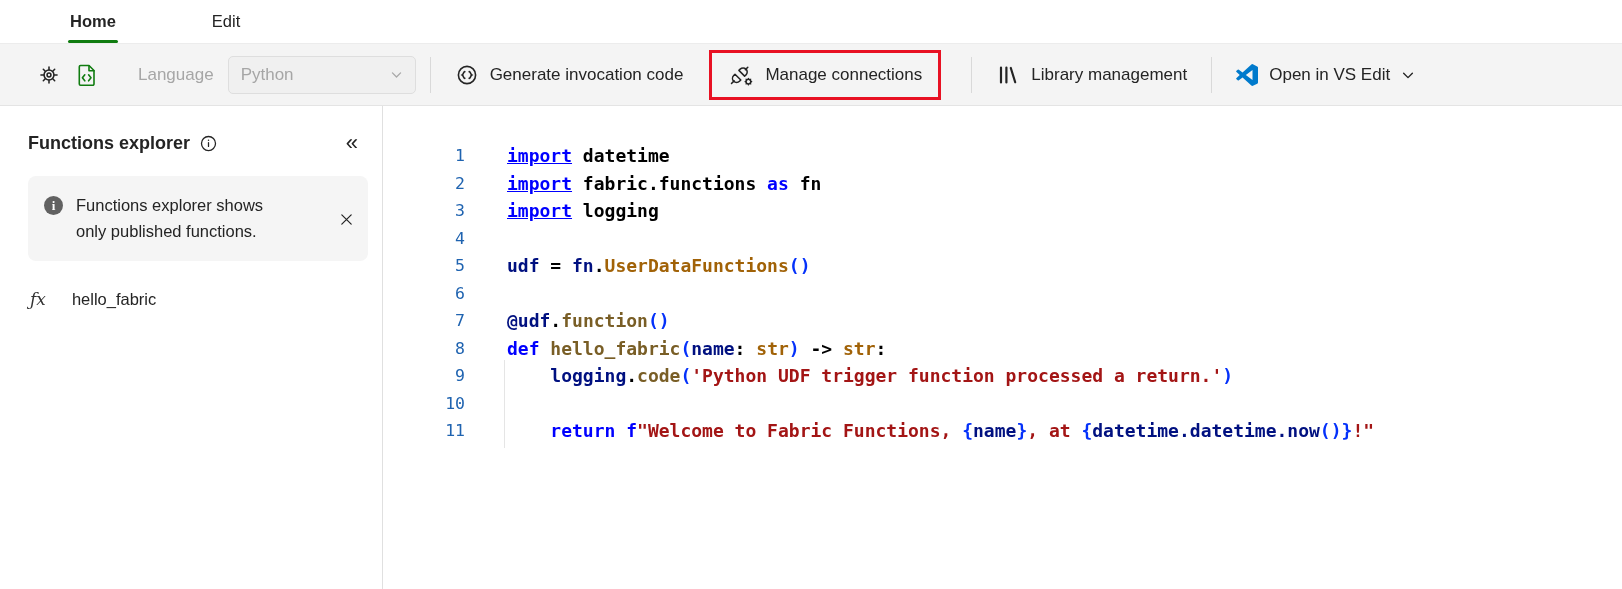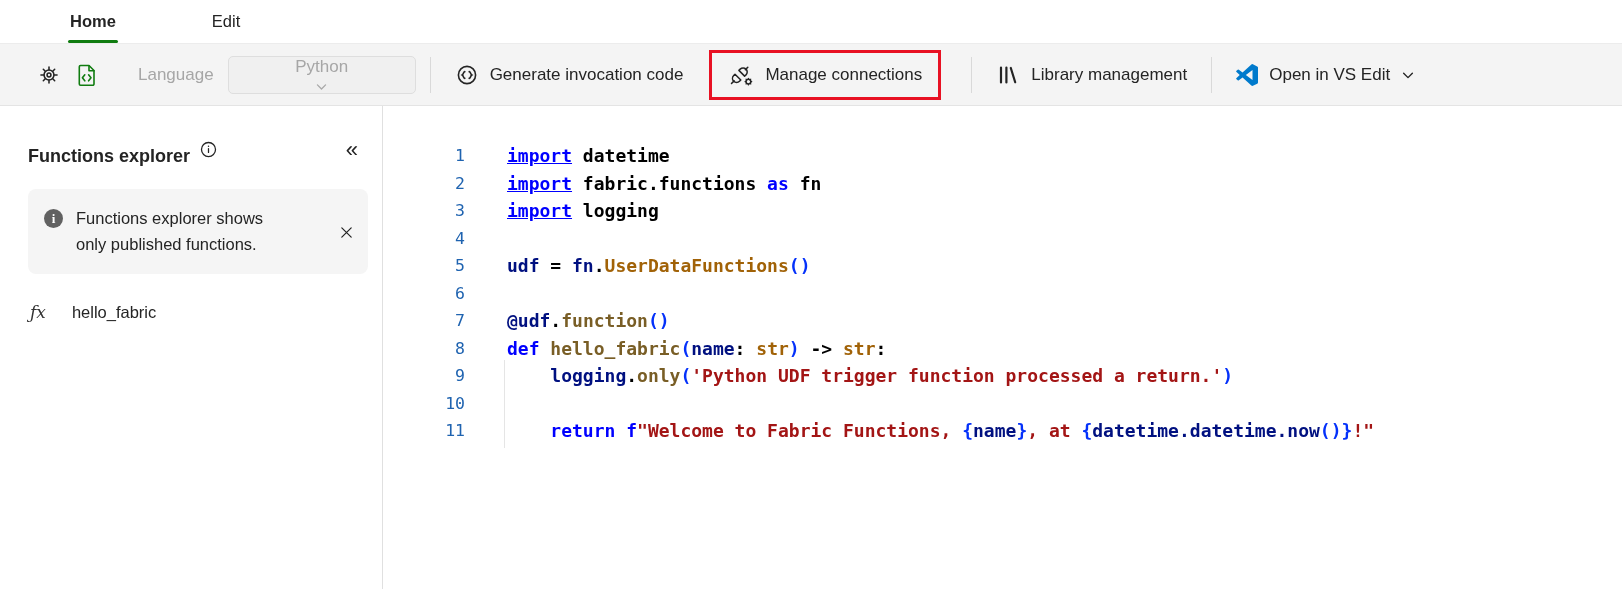--- a/index.html
+++ b/index.html
@@ -87,21 +87,20 @@
     background: #f0f0f0;
     border: 1px solid #dedede;
     border-radius: 5px;
     display: flex;
     align-items: center;
     justify-content: space-between;
     padding: 0 12px;
     color: #a6a6a6;
     font-size: 17px;
     cursor: default;
-    flex-direction: column;
   }
   .annotation-box {
     border: 3px solid #e81123;
     margin: 0 16px;
     padding: 2px 6px;
     display: flex;
     align-items: center;
   }
   .icon { display: inline-flex; align-items: center; justify-content: center; flex: none; }
 
@@ -109,21 +108,21 @@
   .main { flex: 1; display: flex; min-height: 0; }
 
   
   .sidebar {
     width: 383px;
     flex: none;
     border-right: 1px solid #e0e0e0;
     padding: 26px 16px 0 28px;
   }
   .sb-header { display: flex; align-items: center; }
-  .sb-title { font-size: 18px; font-weight: 700; margin-top: 14px; }
+  .sb-title { font-size: 18px; font-weight: 700; }
   .sb-info-icon { margin-left: 10px; }
   .sb-collapse {
     margin-left: auto;
     margin-right: 8px;
     font-size: 22px;
     line-height: 1;
     cursor: pointer;
     color: #242424;
   }
   .info-card {
@@ -348,18 +347,18 @@
       </div>
     <div class="code-col">
         <div class="code-line"><span class="tk-kwu">import</span><span class="tk-pl"> datetime</span></div>
         <div class="code-line"><span class="tk-kwu">import</span><span class="tk-pl"> fabric.functions </span><span class="tk-kw">as</span><span class="tk-pl"> fn</span></div>
         <div class="code-line"><span class="tk-kwu">import</span><span class="tk-pl"> logging</span></div>
         <div class="code-line">&nbsp;</div>
         <div class="code-line"><span class="tk-var">udf</span><span class="tk-pl"> = </span><span class="tk-var">fn</span><span class="tk-pl">.</span><span class="tk-type">UserDataFunctions</span><span class="tk-pun">()</span></div>
         <div class="code-line">&nbsp;</div>
         <div class="code-line"><span class="tk-var">@udf</span><span class="tk-pl">.</span><span class="tk-fn">function</span><span class="tk-pun">()</span></div>
         <div class="code-line"><span class="tk-kw">def</span><span class="tk-pl"> </span><span class="tk-fn">hello_fabric</span><span class="tk-pun">(</span><span class="tk-var">name</span><span class="tk-pl">: </span><span class="tk-type">str</span><span class="tk-pun">)</span><span class="tk-pl"> -&gt; </span><span class="tk-type">str</span><span class="tk-pl">:</span></div>
-        <div class="code-line"><span class="tk-pl">    </span><span class="tk-var">logging</span><span class="tk-pl">.</span><span class="tk-fn">only</span><span class="tk-pun">(</span><span class="tk-str">'Python UDF trigger function processed a return.'</span><span class="tk-pun">)</span></div>
+        <div class="code-line"><span class="tk-pl">    </span><span class="tk-var">logging</span><span class="tk-pl">.</span><span class="tk-fn">code</span><span class="tk-pun">(</span><span class="tk-str">'Python UDF trigger function processed a return.'</span><span class="tk-pun">)</span></div>
         <div class="code-line">&nbsp;</div>
         <div class="code-line"><span class="tk-pl">    </span><span class="tk-kw">return</span><span class="tk-pl"> </span><span class="tk-kw">f</span><span class="tk-str">"Welcome to Fabric Functions, </span><span class="tk-pun">{</span><span class="tk-var">name</span><span class="tk-pun">}</span><span class="tk-str">, at </span><span class="tk-pun">{</span><span class="tk-var">datetime.datetime.now</span><span class="tk-pun">()</span><span class="tk-pun">}</span><span class="tk-str">!"</span></div>
       </div>
   </div>
 </div>
 
 </body></html>

